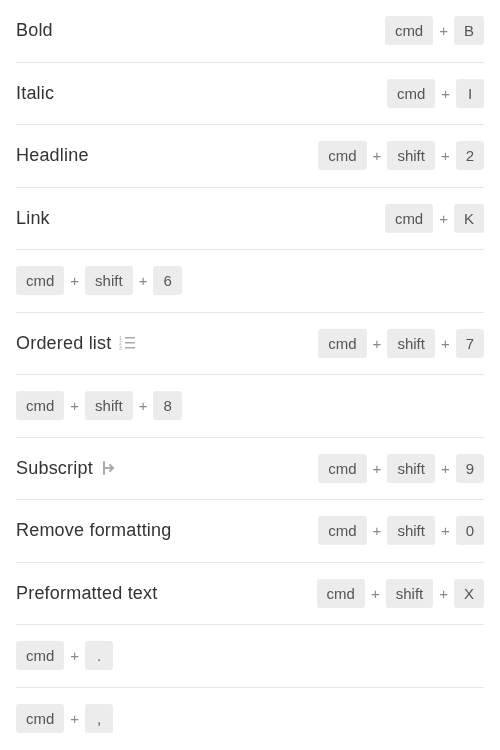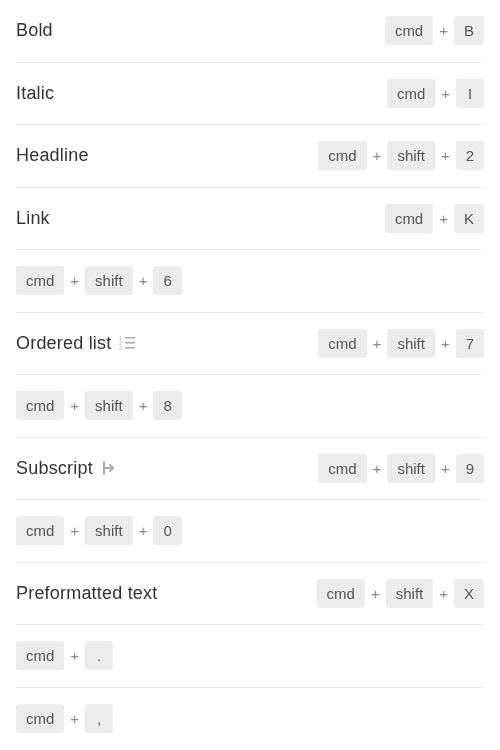--- a/index.html
+++ b/index.html
@@ -168,20 +168,23 @@
       </div>
       <div class="keys">
         <span class="key">cmd</span>
         <span class="plus">+</span>
         <span class="key">shift</span>
         <span class="plus">+</span>
         <span class="key">9</span>
       </div>
     </div>
     <div class="row">
+      <div class="label-wrap">
+        <span class="label">Remove formatting</span>
+      </div>
       <div class="keys">
         <span class="key">cmd</span>
         <span class="plus">+</span>
         <span class="key">shift</span>
         <span class="plus">+</span>
         <span class="key">0</span>
       </div>
     </div>
     <div class="row">
       <div class="label-wrap">

